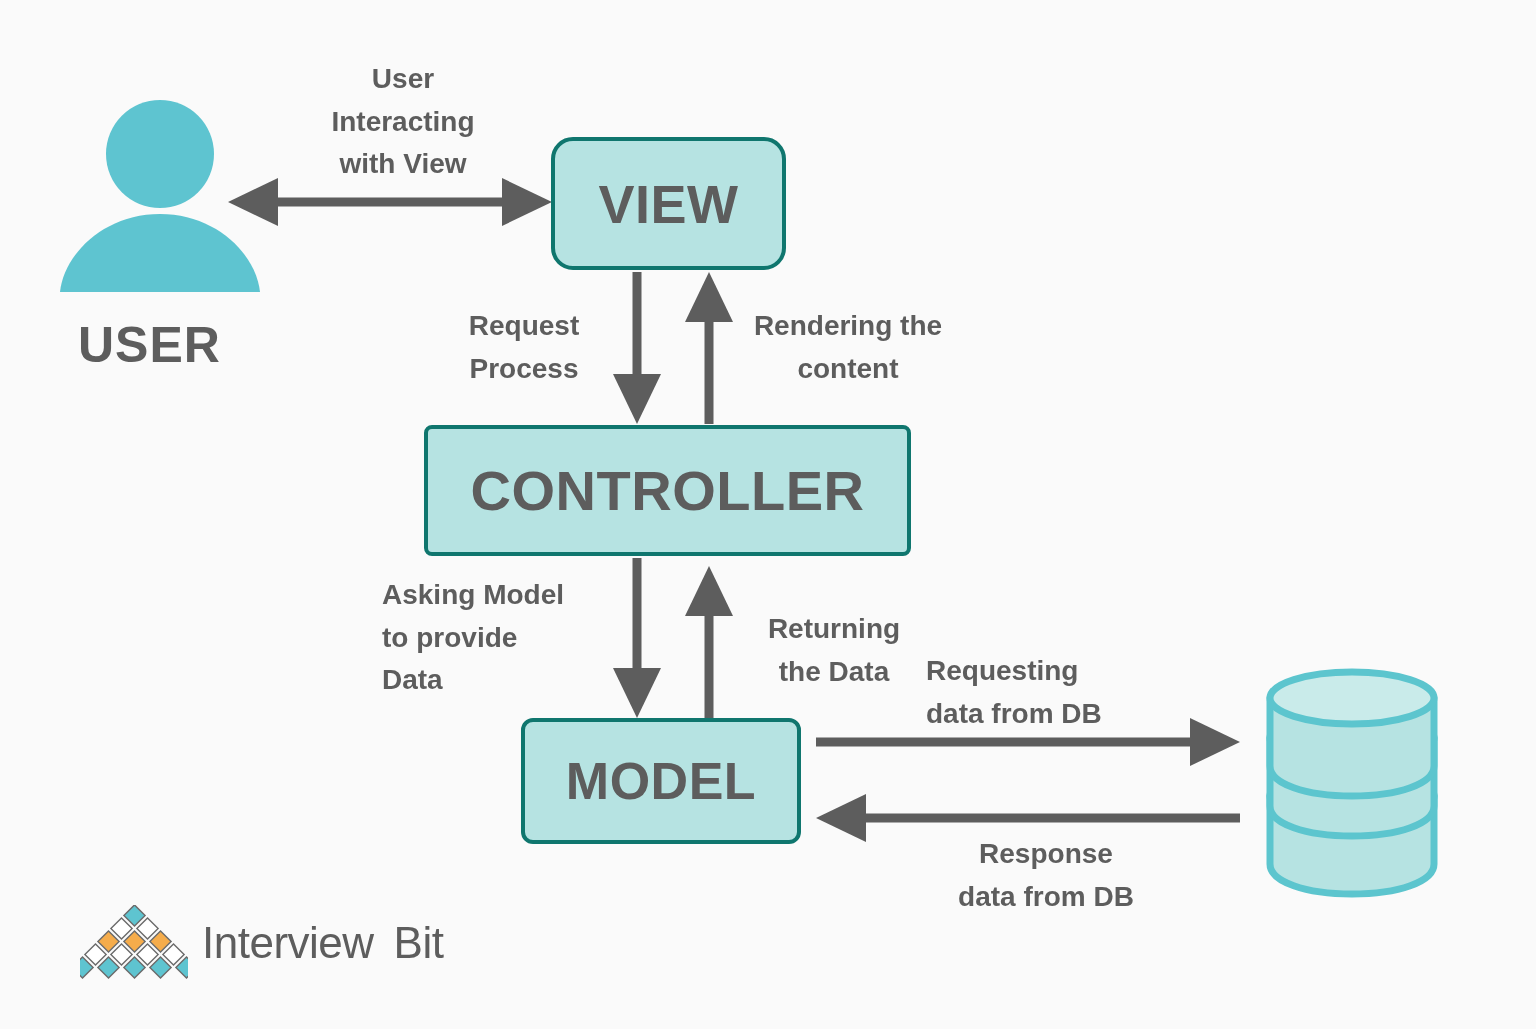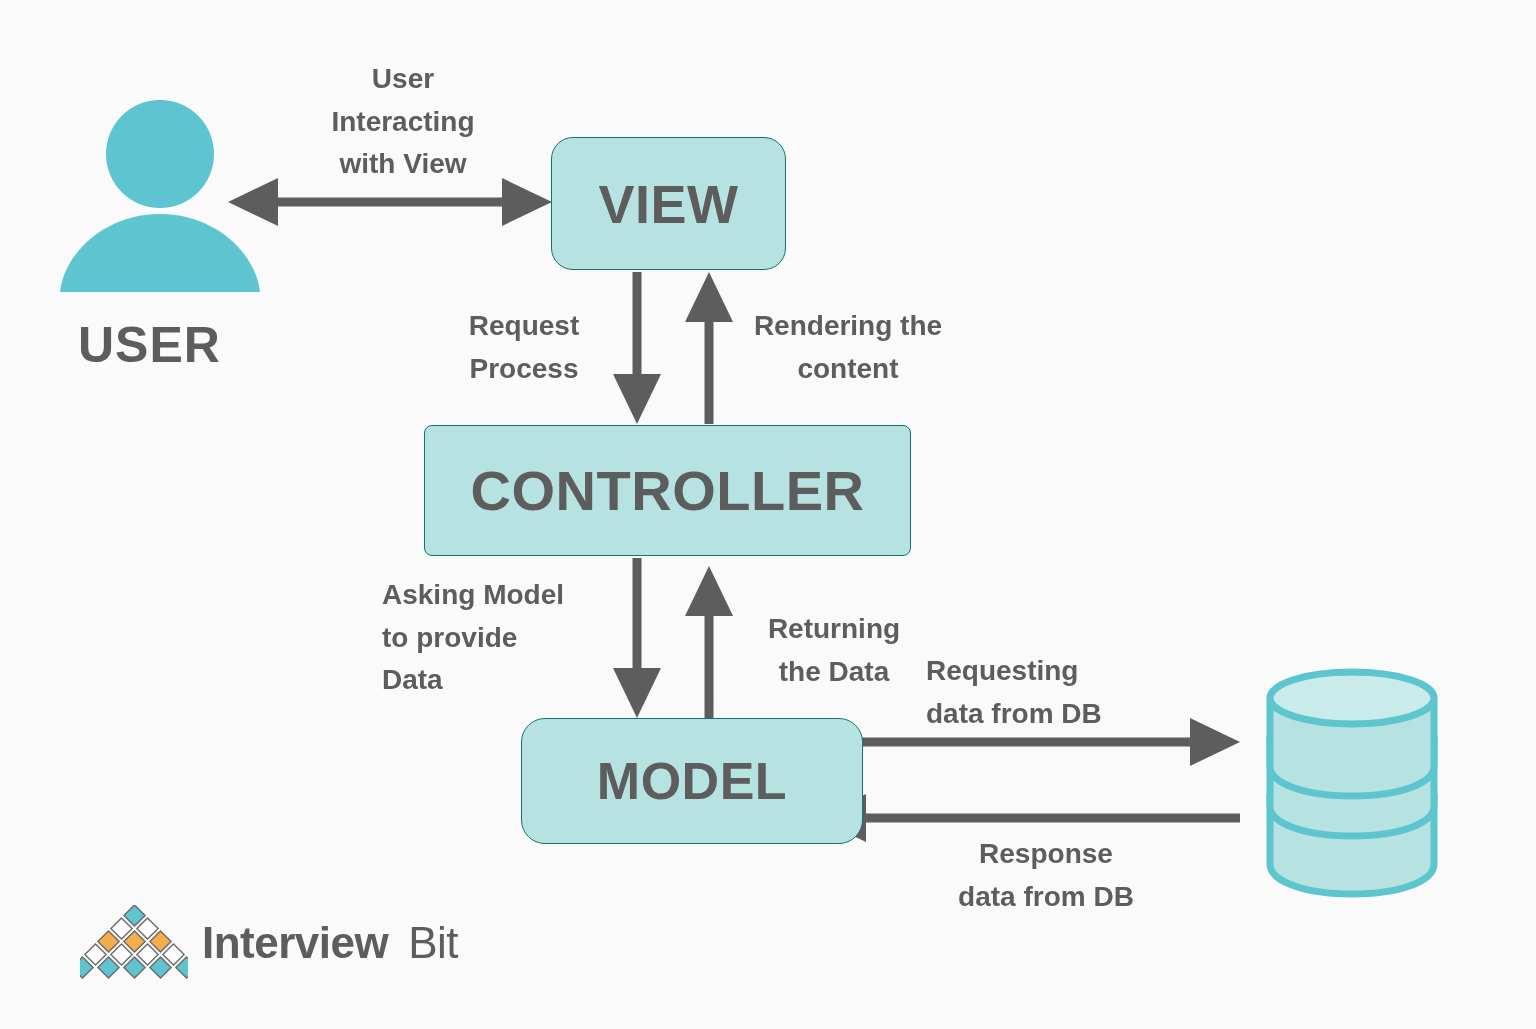--- a/index.html
+++ b/index.html
@@ -21,42 +21,42 @@
     left: 0;
     top: 0;
     width: 1536px;
     height: 1029px;
   }
   
   .node {
     position: absolute;
     box-sizing: border-box;
     background: #b6e3e2;
-    border: 1px solid #0f766e;
+    border: 4px solid #0f766e;
     border-radius: 22px;
     display: flex;
     align-items: center;
     justify-content: center;
     color: #5d5d5d;
     font-weight: bold;
     letter-spacing: 0.5px;
   }
   #node-view {
     left: 551px; top: 137px; width: 235px; height: 133px;
     font-size: 54px;
   }
   #node-controller {
     left: 424px; top: 425px; width: 487px; height: 131px;
     font-size: 56px;
     border-radius: 8px;
   }
   #node-model {
-    left: 521px; top: 718px; width: 342px; height: 126px;
+    left: 521px; top: 718px; width: 280px; height: 126px;
     font-size: 52px;
-    border-radius: 24px;
+    border-radius: 12px;
   }
   
   .edge-label {
     position: absolute;
     color: #5d5d5d;
     font-size: 28px;
     font-weight: bold;
     line-height: 1.52;
     white-space: pre-line;
   }
@@ -78,21 +78,21 @@
   #cap-user     { left: 78px;   top: 316px; }
   #cap-database { left: 1214px; top: 912px; }
   
   #user-icon { position: absolute; left: 52px; top: 96px; width: 216px; height: 200px; }
   
   #db-icon { position: absolute; left: 1264px; top: 668px; width: 176px; height: 230px; }
   
   #logo { position: absolute; left: 80px; top: 900px; height: 86px; display: flex; align-items: center; }
   #logo-mark { width: 108px; height: 76px; margin-right: 14px; }
   #logo-text { font-size: 44px; color: #5d5d5d; letter-spacing: -0.5px; line-height: 1; }
-  #logo-text .lt-a { font-weight: bold; }
+  #logo-text .lt-a { font-weight: normal; }
   #logo-text .lt-b { font-weight: normal; margin-left: 20px; }
 </style>
 </head>
 <body>
 
 <div id="canvas">
 
   <svg class="layer" viewBox="0 0 1536 1029">
     <defs>
       <marker id="ah-r" markerWidth="10" markerHeight="10" refX="1" refY="4" orient="auto" markerUnits="strokeWidth">

